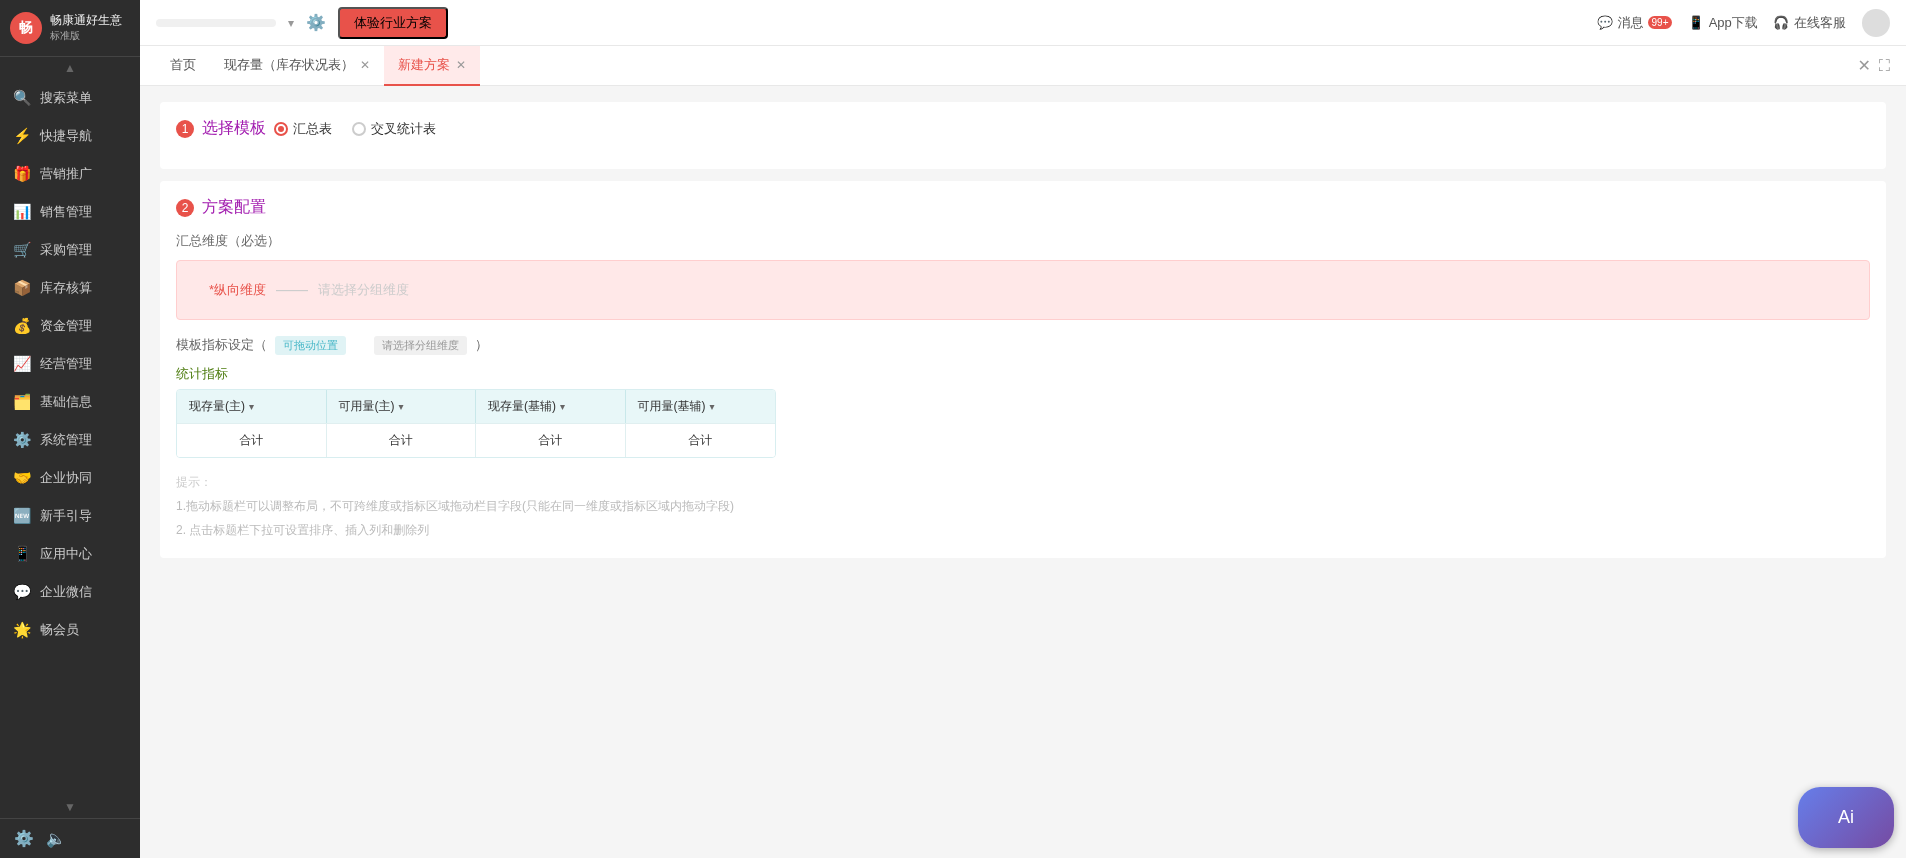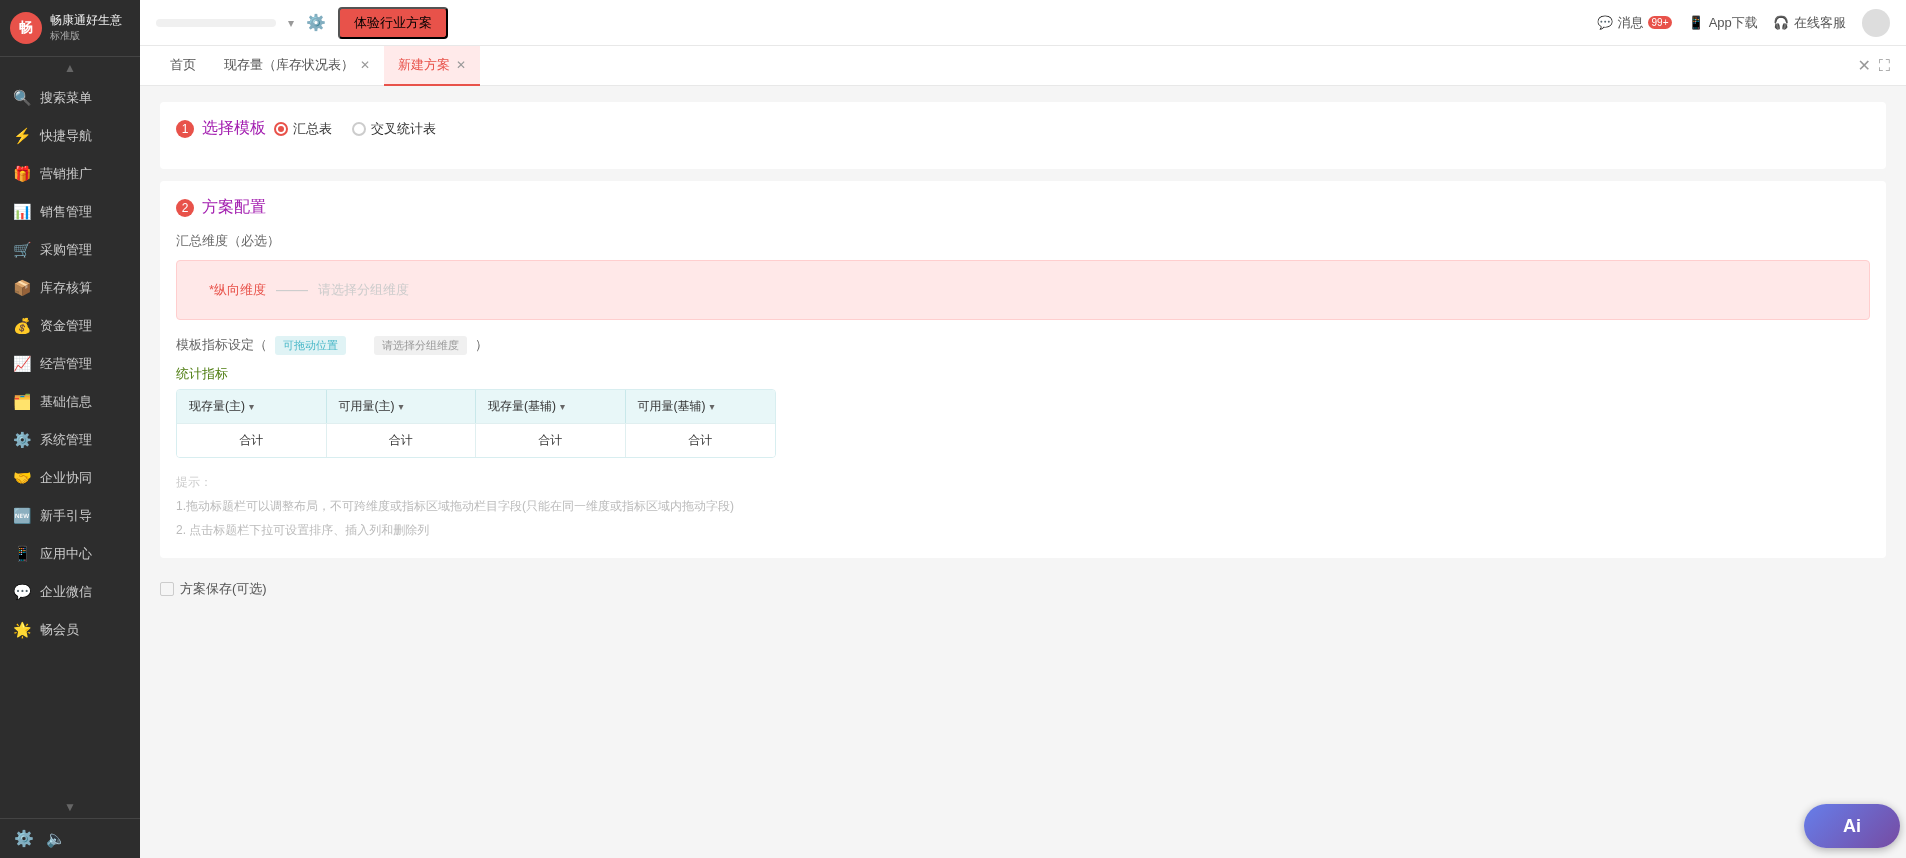--- a/index.html
+++ b/index.html
@@ -291,26 +291,26 @@
       border-radius: 4px;
       font-size: 13px;
       color: white;
       cursor: pointer;
     }
 
     
     .ai-fab {
       position: fixed;
       bottom: 10px;
-      right: 6px;
+      right: 12px;
       background: linear-gradient(135deg, #667eea, #764ba2);
       color: white;
       font-size: 18px;
-      font-weight: bold;
-      width: 96px; height: 44px;
+      font-weight: normal;
+      width: 96px; height: 61px;
       border-radius: 22px;
       display: flex; align-items: center; justify-content: center;
       cursor: pointer;
       box-shadow: 0 2px 8px rgba(0,0,0,0.3);
     }
 
     
     .sidebar-nav::-webkit-scrollbar { width: 4px; }
     .sidebar-nav::-webkit-scrollbar-thumb { background: #555; border-radius: 2px; }
 
@@ -521,21 +521,17 @@
         </div>
       </div>
 
       <div class="tips">
         <span class="tips-title">提示：</span>
         <div>1.拖动标题栏可以调整布局，不可跨维度或指标区域拖动栏目字段(只能在同一维度或指标区域内拖动字段)</div>
         <div>2. 点击标题栏下拉可设置排序、插入列和删除列</div>
       </div>
     </div>
 
-    <div class="save-option">
-      <div class="checkbox"></div>
-      <span>方案保存(可选)</span>
-    </div>
   </div>
 
 </div>
 
 <div class="ai-fab">Ai</div>
 
 </body></html>

